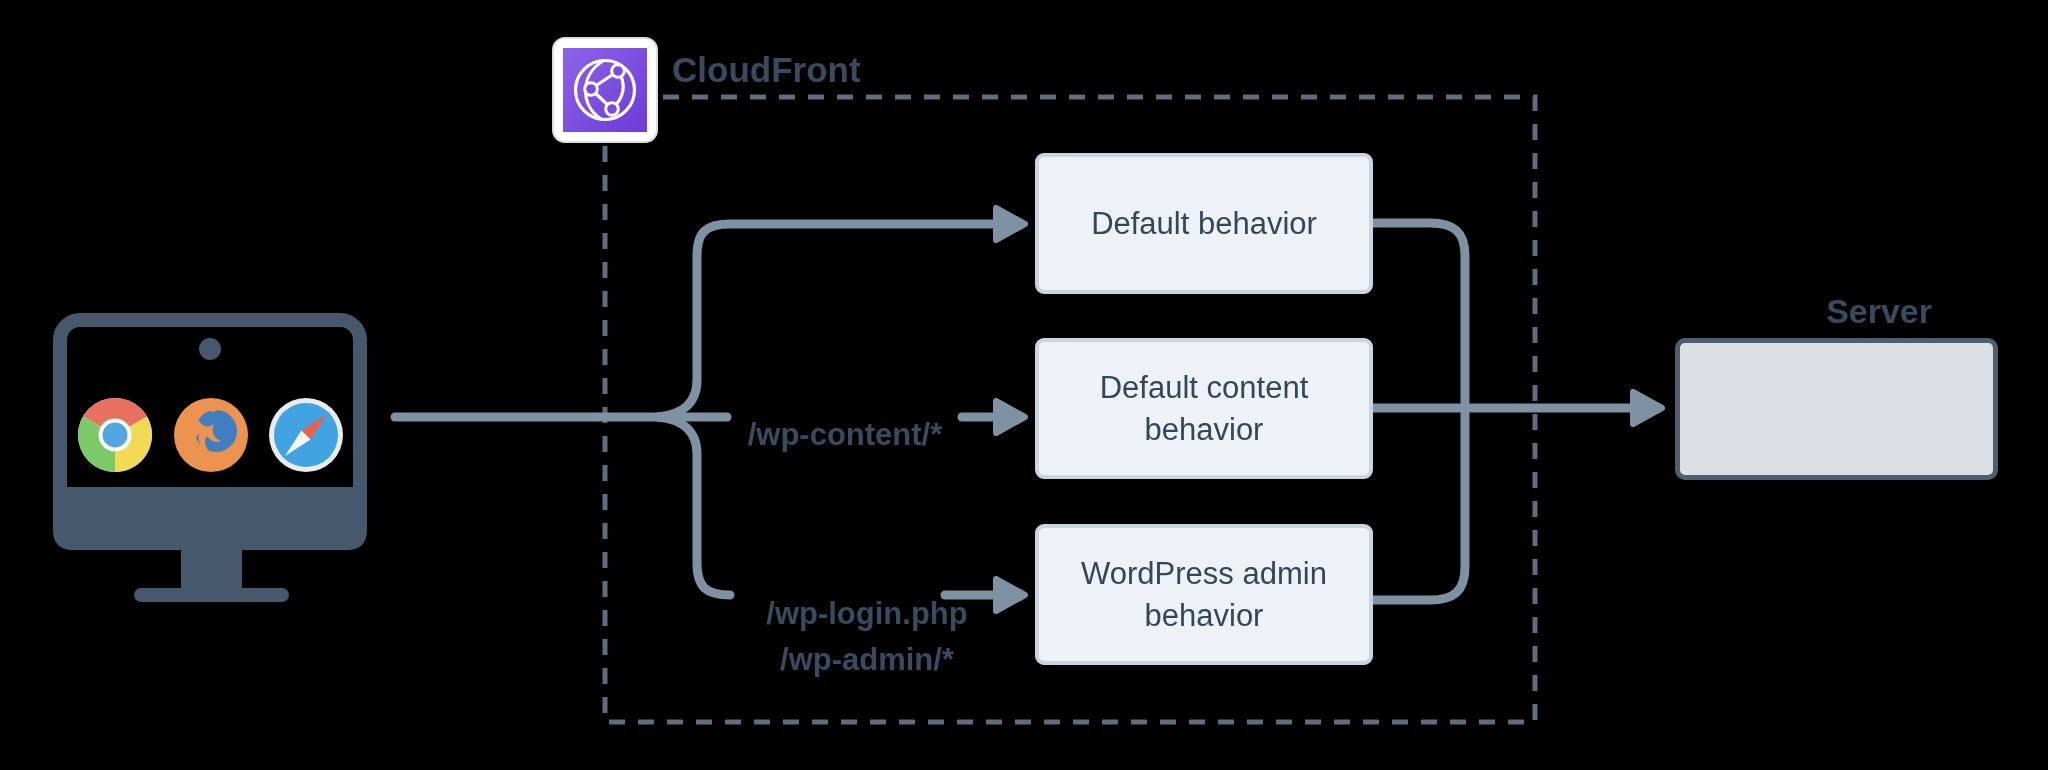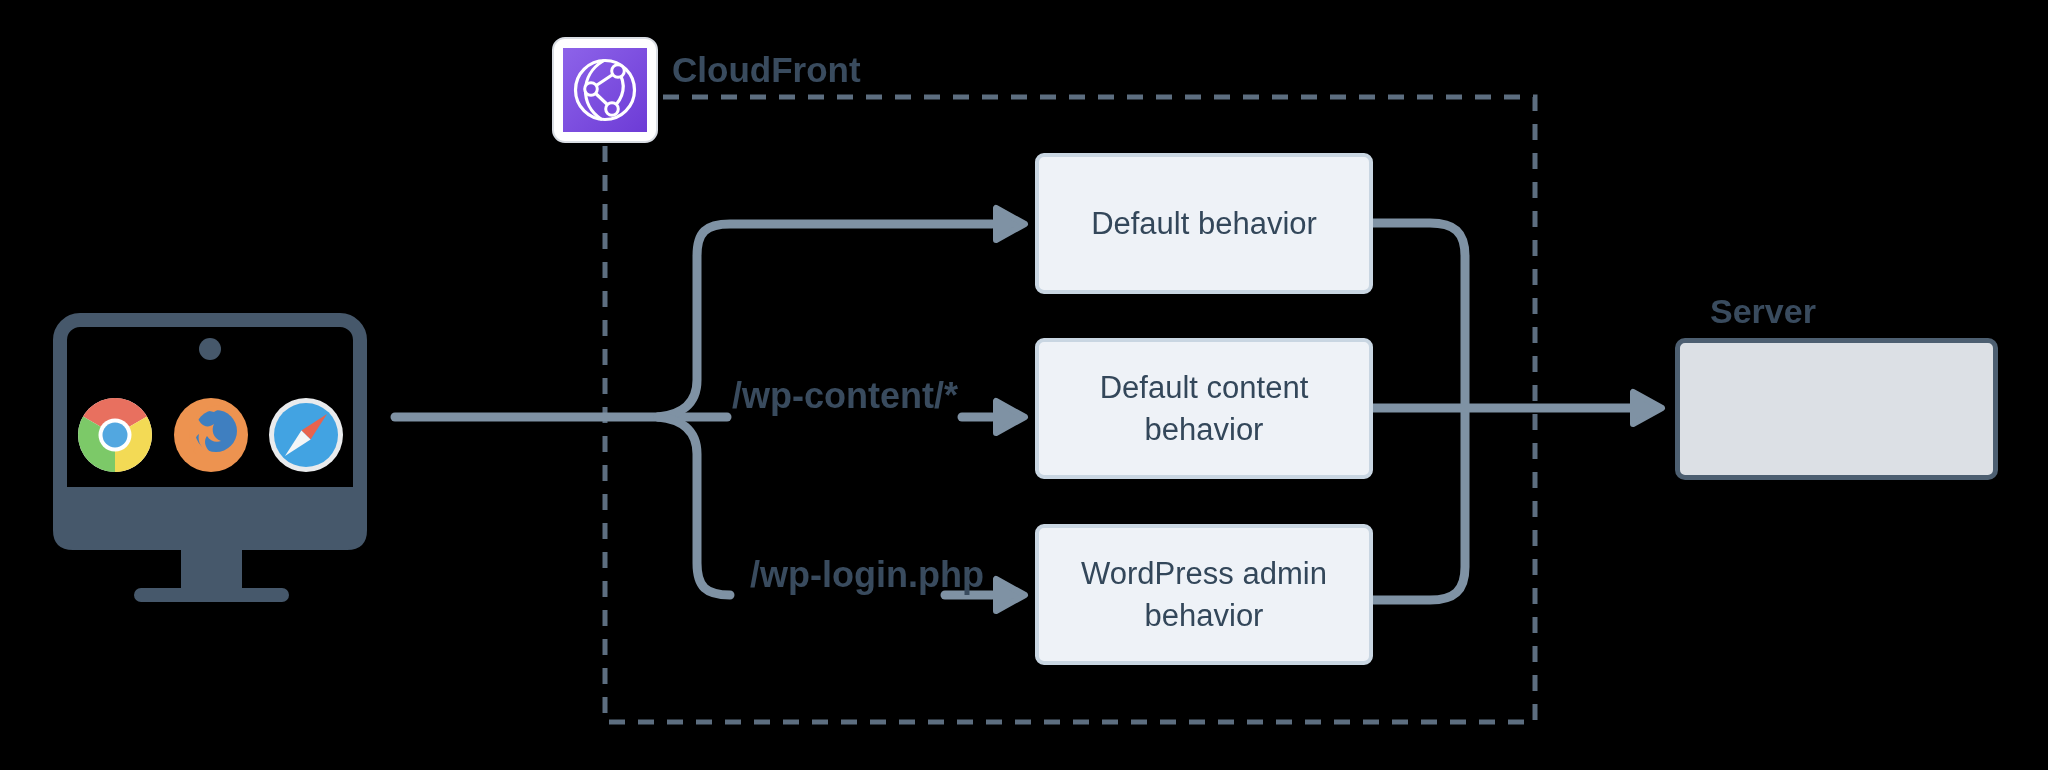--- a/index.html
+++ b/index.html
@@ -23,22 +23,22 @@
   svg.layer{position:absolute; left:0; top:0;}
 
   
   .wire{stroke:var(--line); stroke-width:9; fill:none; stroke-linecap:round;}
   .arrowhead{fill:var(--line); stroke:var(--line); stroke-width:6; stroke-linejoin:round;}
   .dashed{stroke:var(--dash); stroke-width:5; stroke-dasharray:16 13; fill:none;}
 
   
   .label{position:absolute; color:var(--ink); font-weight:700; white-space:nowrap;}
   .cf-label{left:672px; top:50px; font-size:35px;}
-  .server-label{left:1710px; top:292px; width:323px; text-align:left; font-size:34px;}
-  .route-label{position:absolute; text-align:center; font-weight:700; color:var(--ink); font-size:36px; line-height:46px;}
+  .server-label{left:1609px; top:292px; width:323px; text-align:right; font-size:34px;}
+  .route-label{position:absolute; text-align:center; font-weight:700; color:var(--ink); font-size:31px; line-height:46px;margin-top:39px;}
   .route-static{left:715px; top:373px; width:260px;}
   .route-admin{left:737px; top:552px; width:260px;}
 
   
   .bbox{position:absolute; left:1035px; width:338px; height:141px;
         background:var(--box-fill); border:4px solid var(--box-border); border-radius:9px;
         display:flex; flex-direction:column; align-items:center; justify-content:center;
         color:var(--box-ink); font-size:31px; line-height:42px; font-weight:500; text-align:center;}
   .bbox-default{top:153px;}
   .bbox-static{top:338px;}
@@ -128,20 +128,21 @@
 
   <div class="label cf-label">CloudFront</div>
   <div class="label server-label">Server</div>
 
   <div class="route-label route-static">
     <div>/wp-content/*</div>
   </div>
 
   <div class="route-label route-admin">
     <div>/wp-login.php</div>
+    <div>/wp-admin/*</div>
   </div>
 
   <div class="bbox bbox-default">
     <span>Default behavior</span>
   </div>
 
   <div class="bbox bbox-static">
     <span>Default content</span>
     <span>behavior</span>
   </div>

